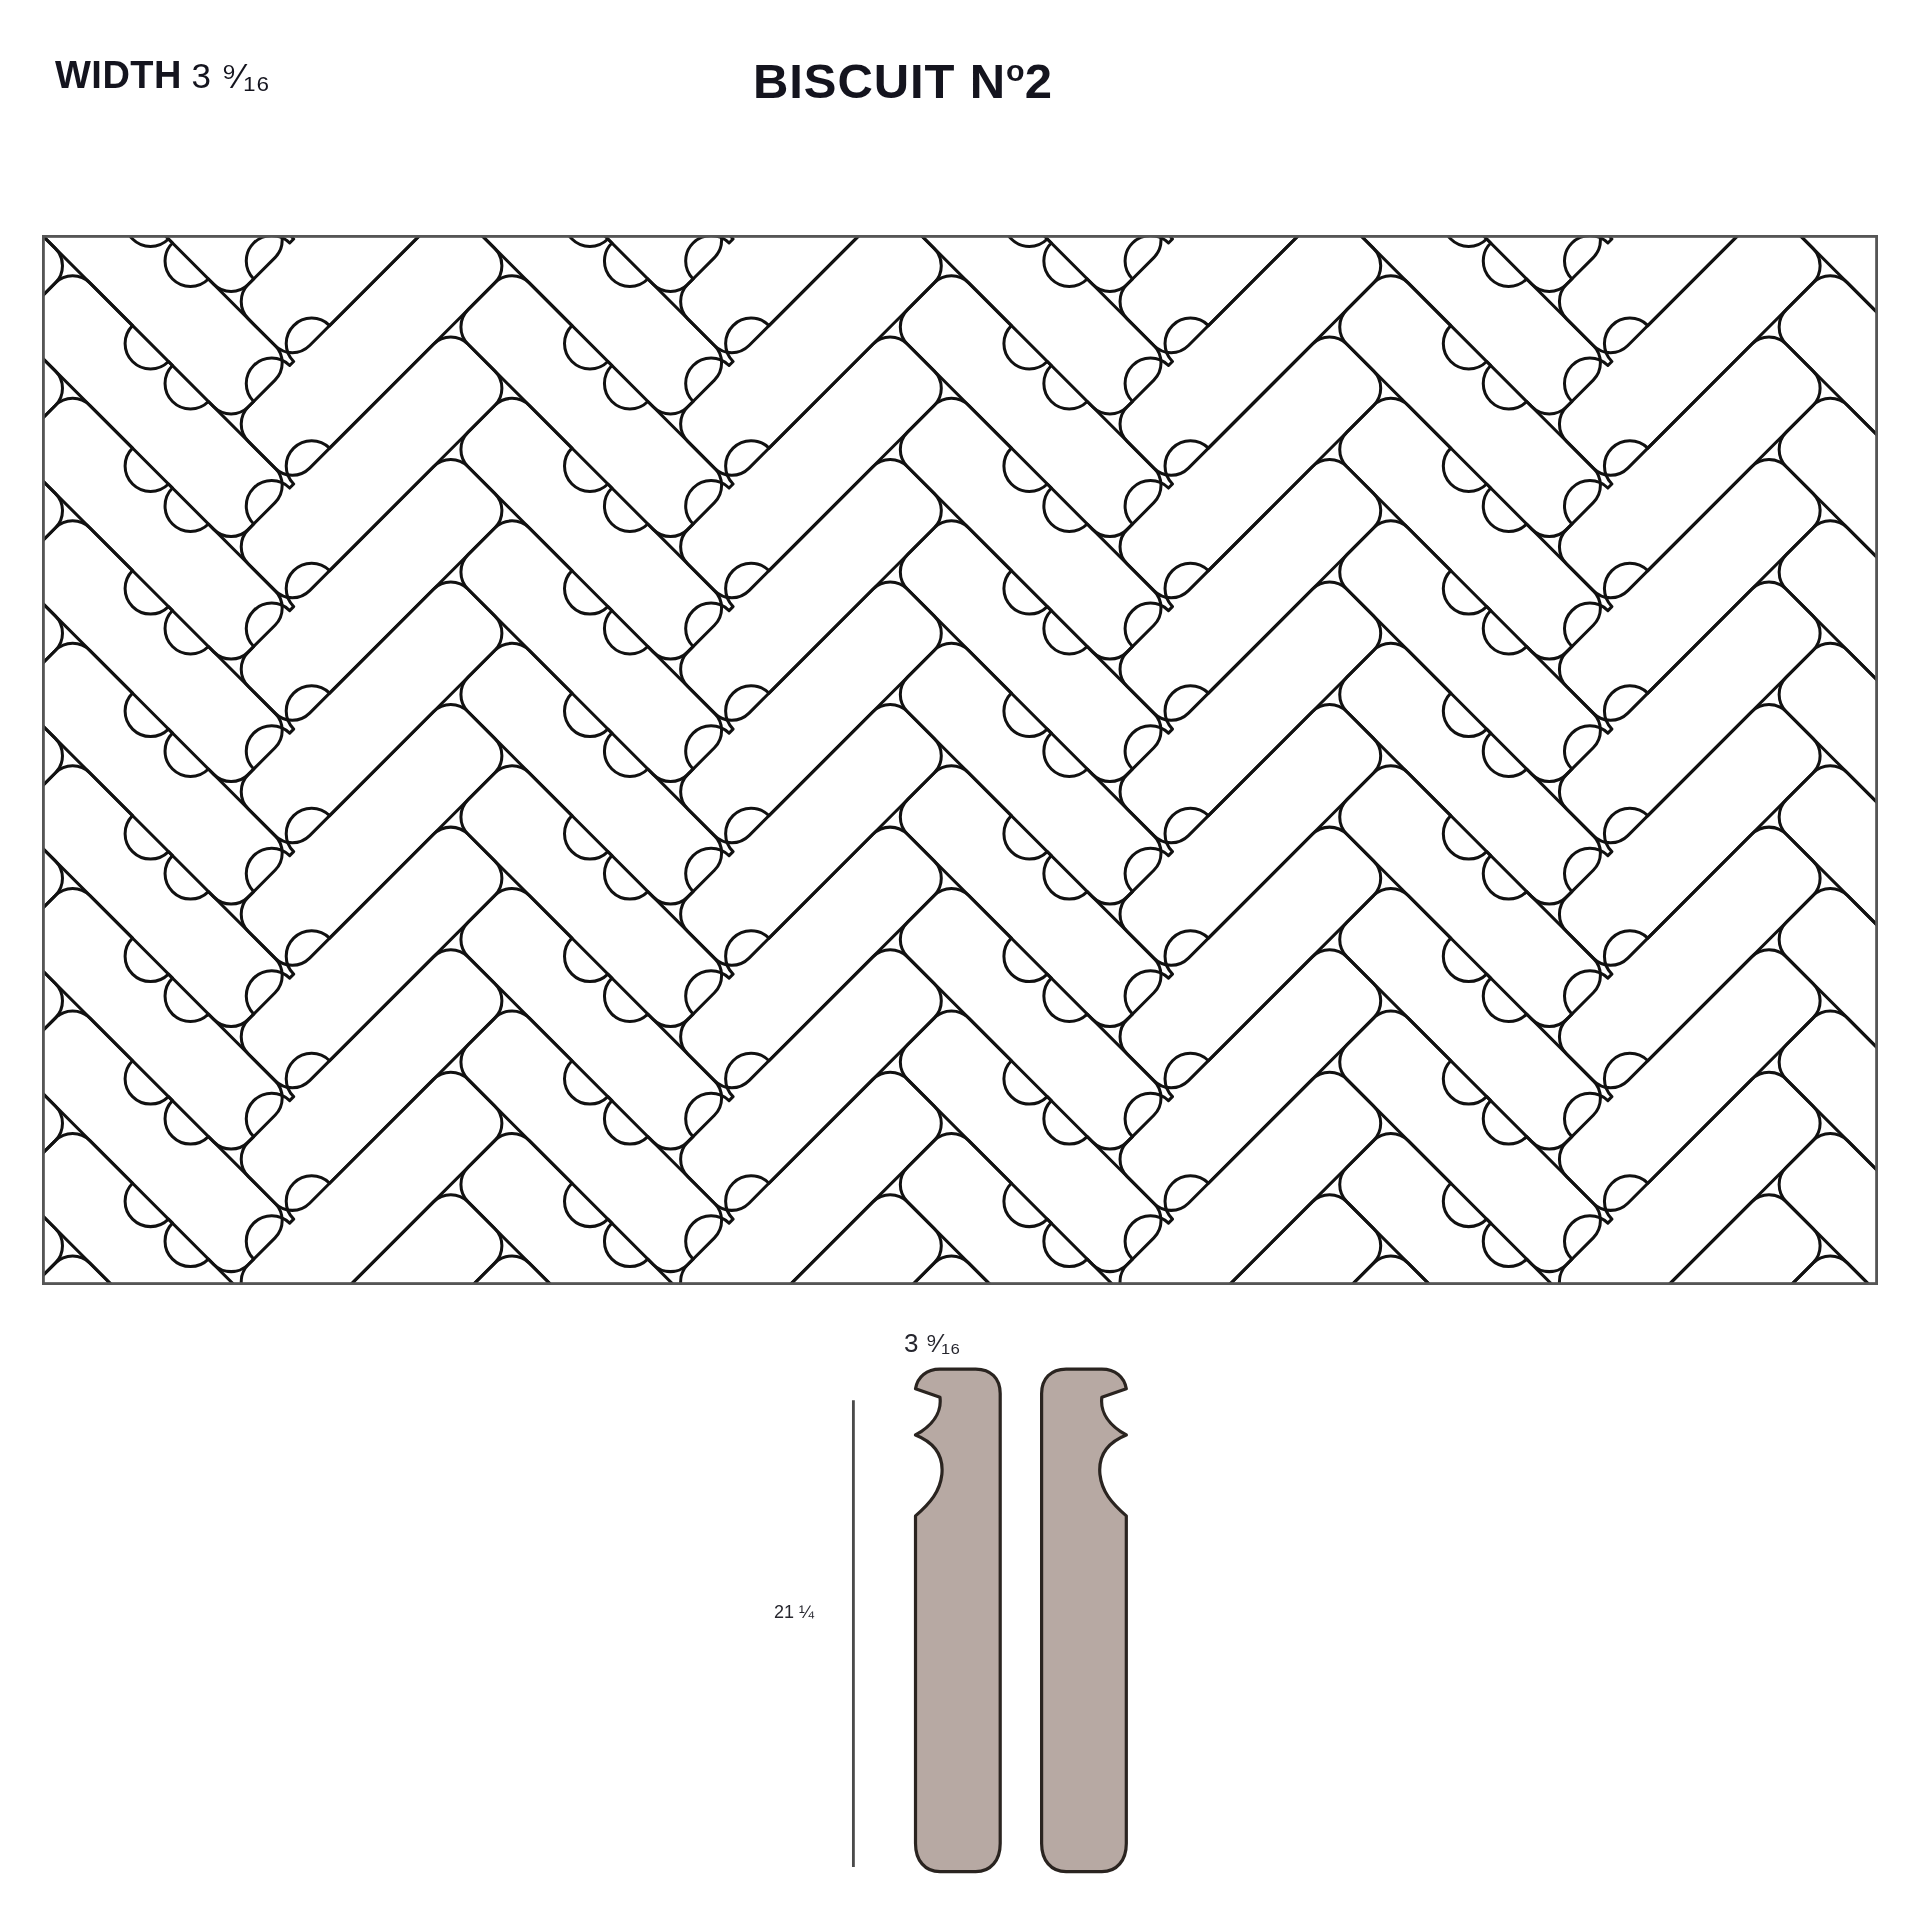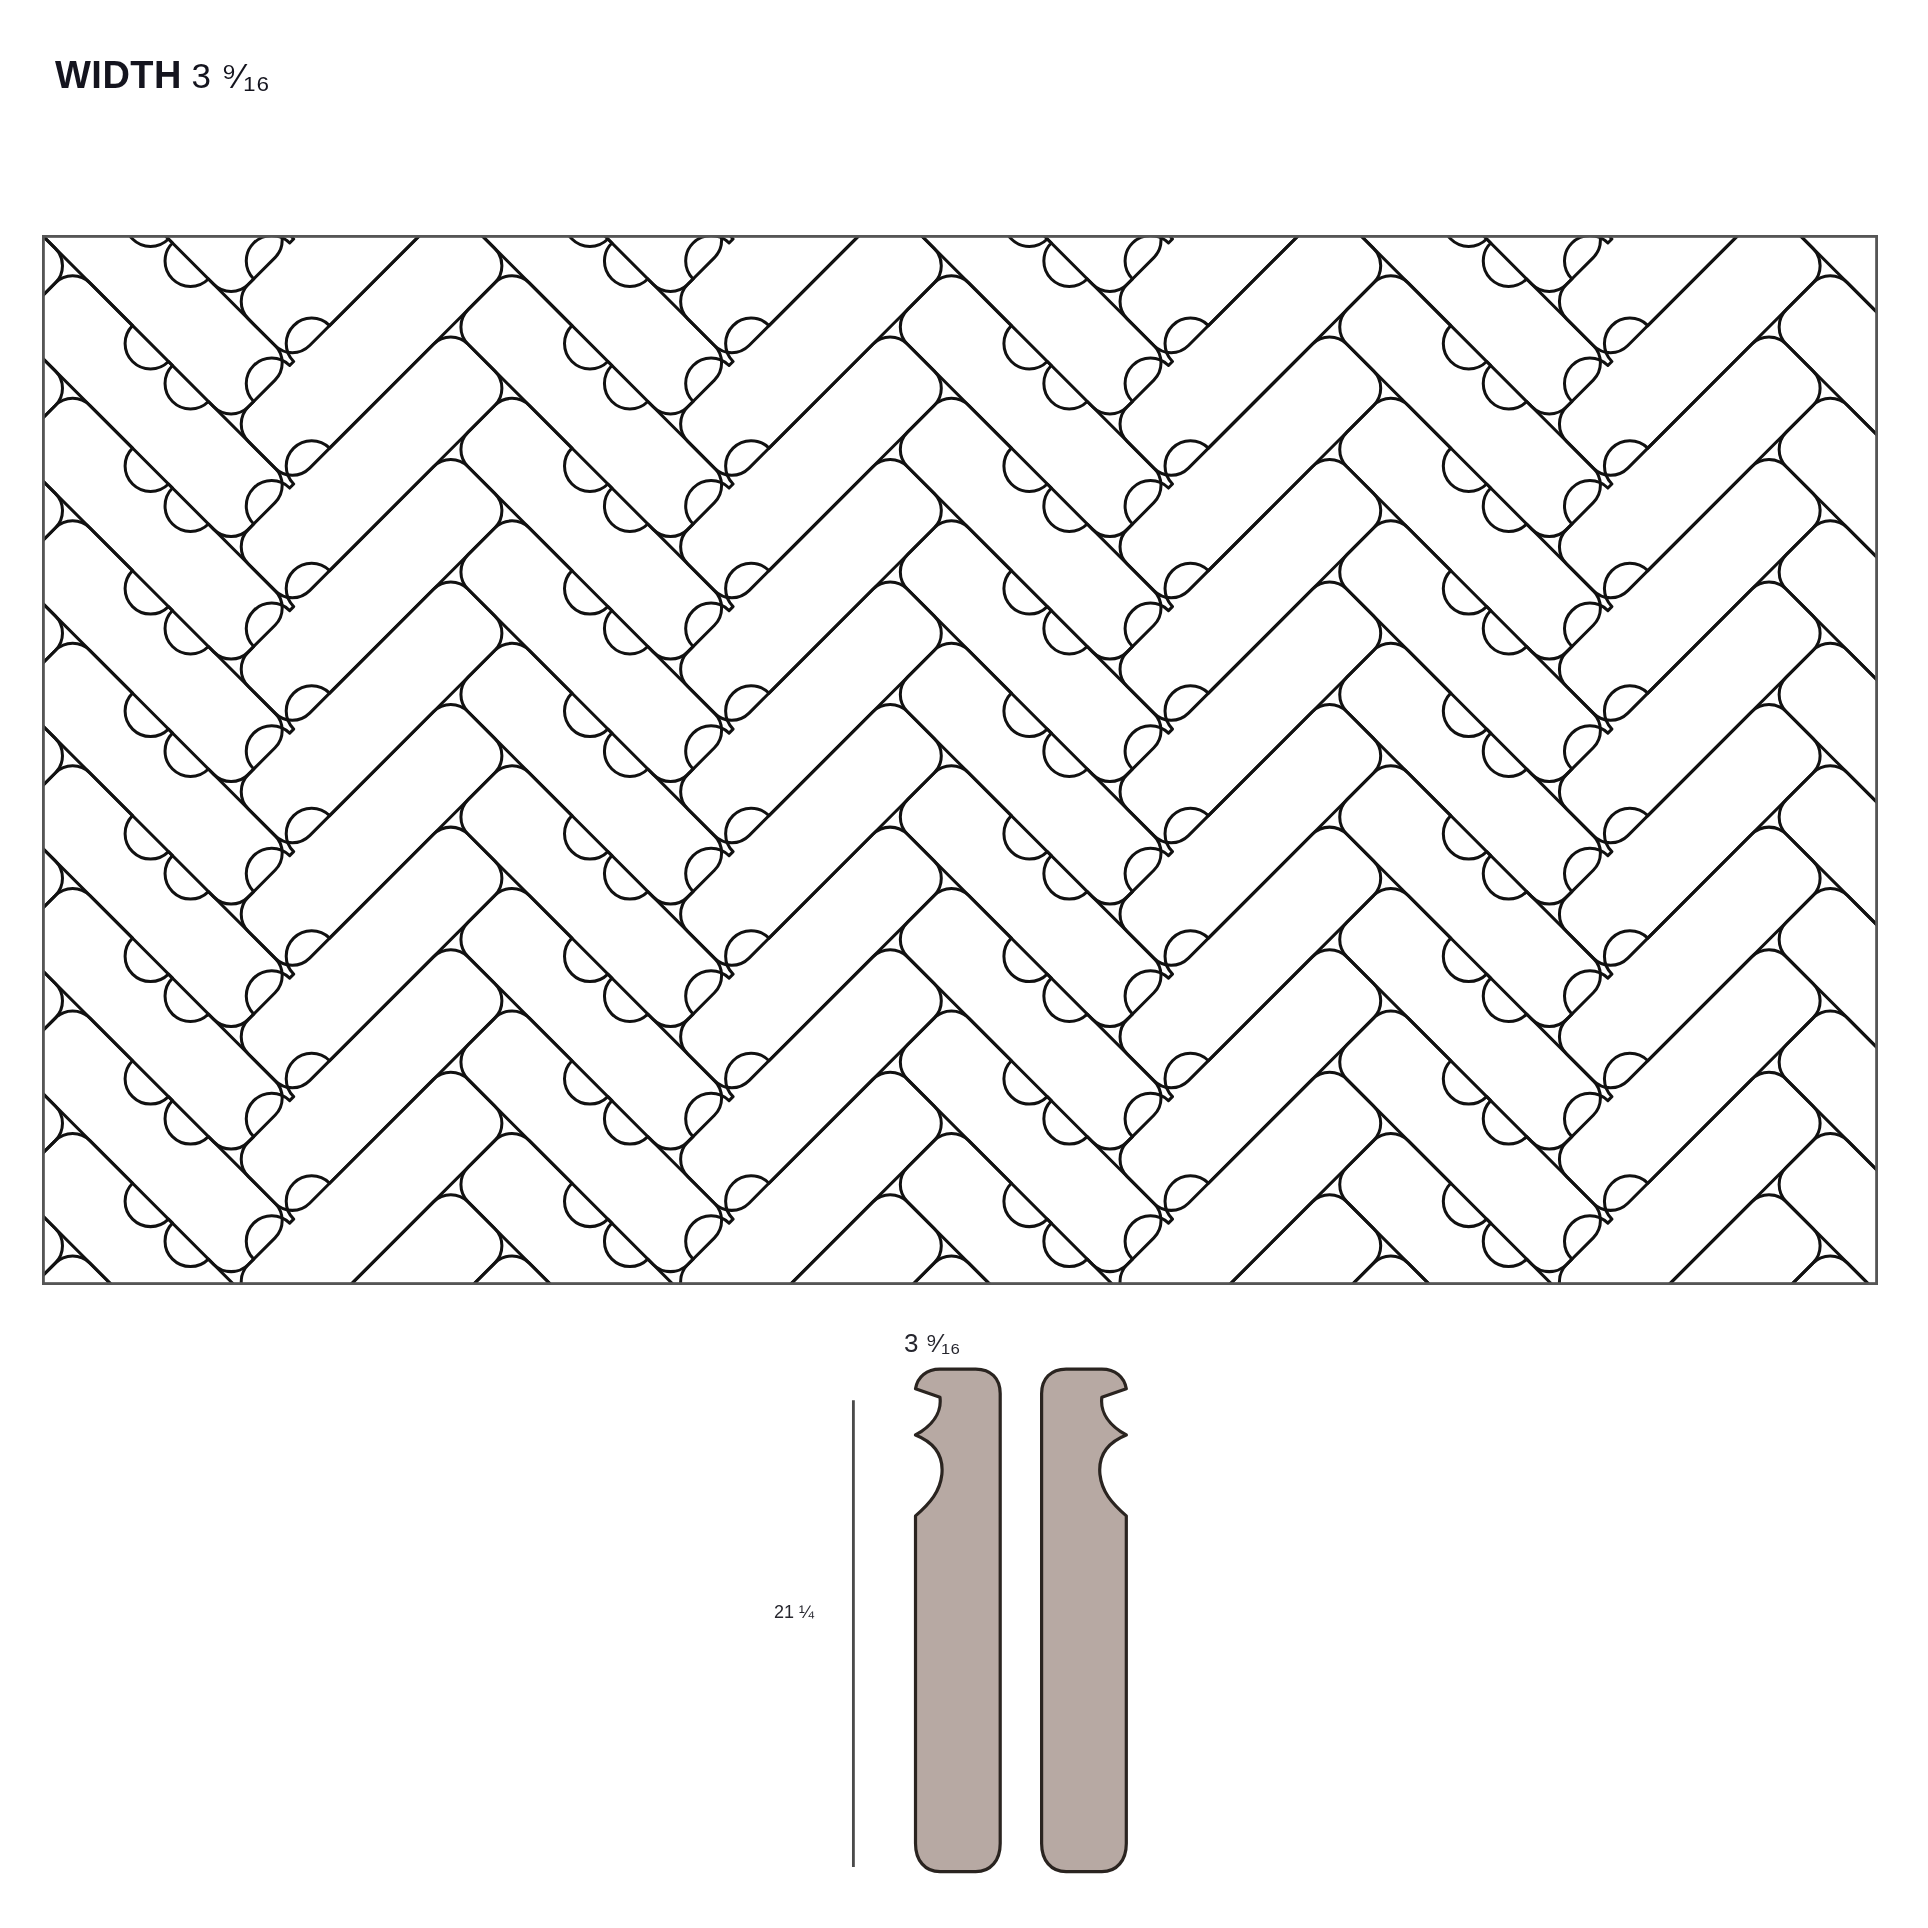--- a/index.html
+++ b/index.html
@@ -59,20 +59,23 @@
 </style>
 </head>
 <body>
 
 <div id="sheet">
 
   <div class="hdr-width">
     <span class="lbl">WIDTH</span><span class="val">3 ⁹⁄₁₆</span>
   </div>
 
+  <div class="hdr-title">
+    <span>BISCUIT N</span><sup>o</sup><span>2</span>
+  </div>
 
   <div id="panel-wrap">
     <svg viewBox="0 0 1950 1115" preserveAspectRatio="none">
       <defs>
         <clipPath id="panelClip">
             <rect x="0" y="0" width="1950" height="1115"></rect>
           </clipPath>
 
         <g id="plank">
           <path d="M 18 -34

